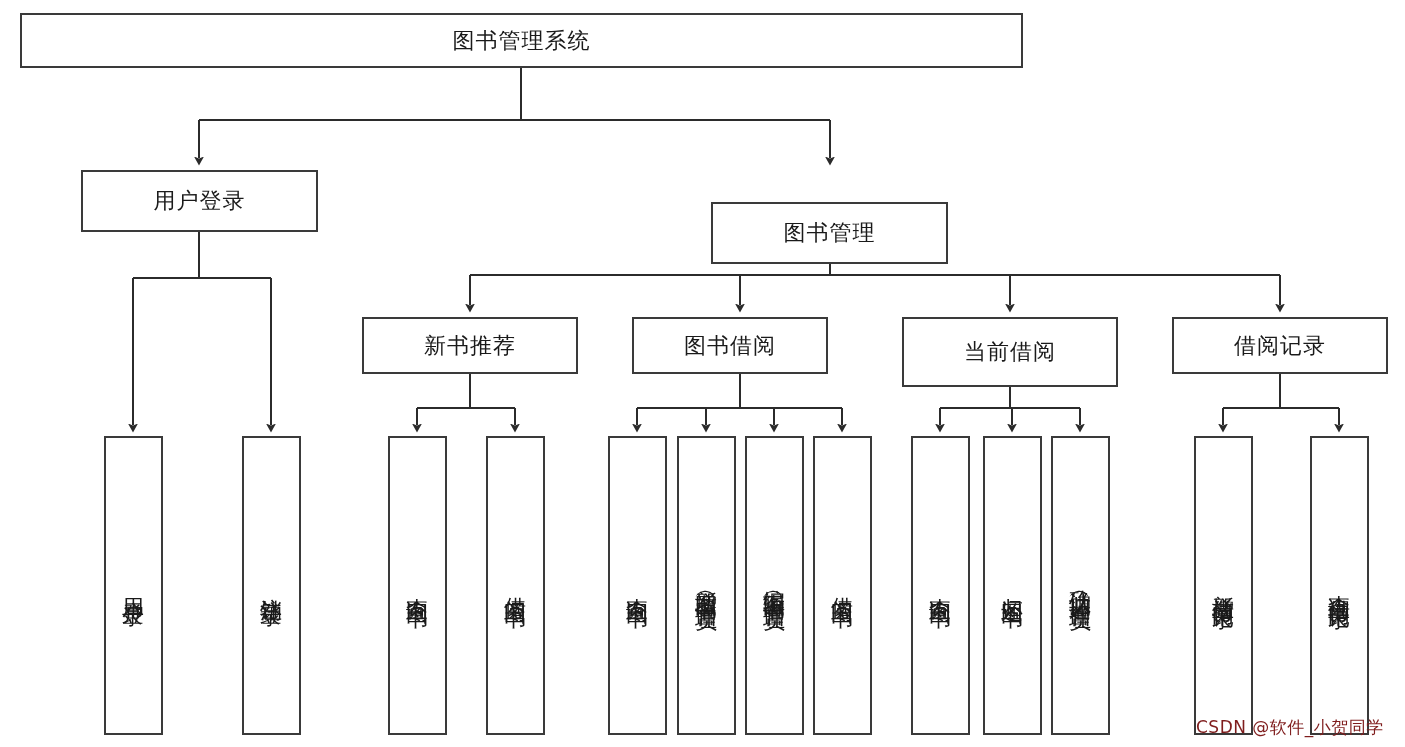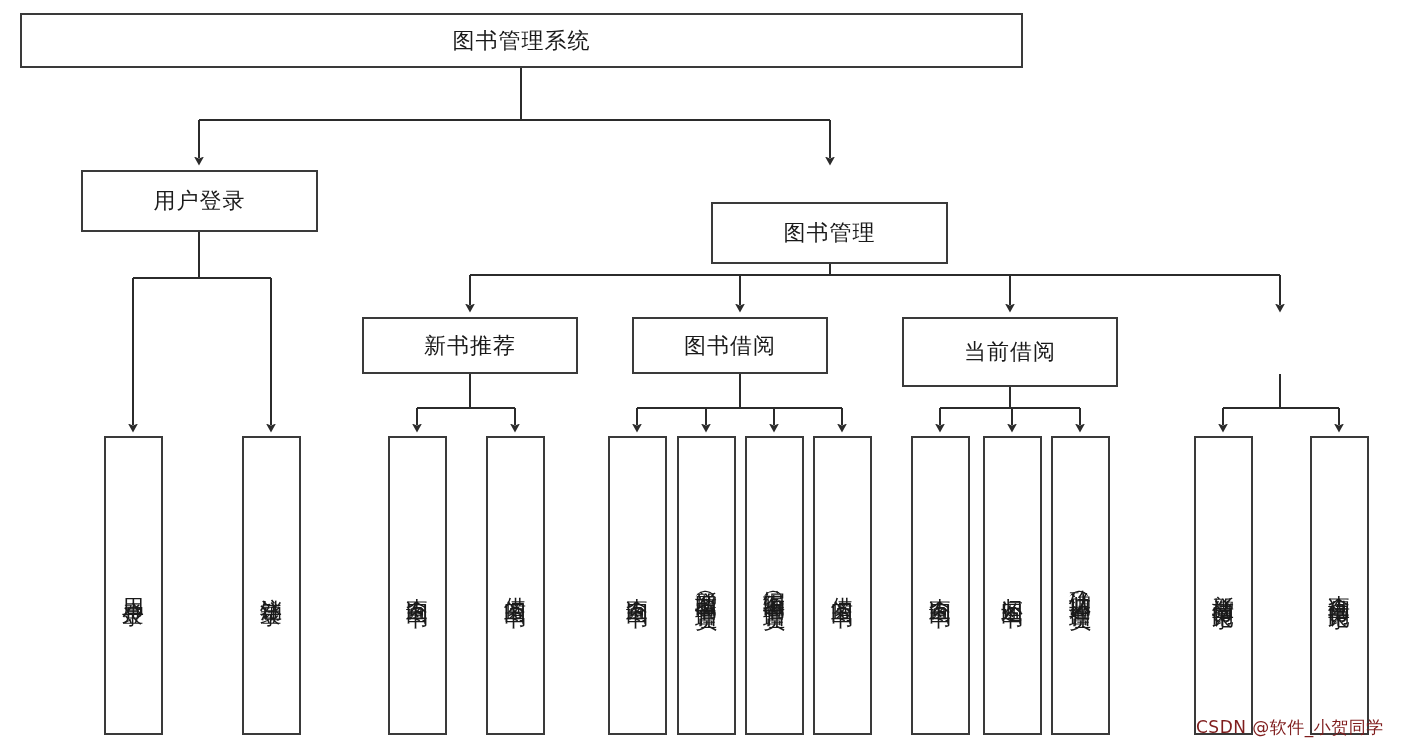--- a/index.html
+++ b/index.html
@@ -95,20 +95,21 @@
   </svg>
 
   <div class="node h" style="left:20px;top:13px;width:1003px;height:55px;">图书管理系统</div>
 
   <div class="node h" style="left:81px;top:170px;width:237px;height:62px;">用户登录</div>
   <div class="node h" style="left:711px;top:170px;width:237px;height:62px;margin-top:32px;">图书管理</div>
 
   <div class="node h" style="left:362px;top:317px;width:216px;height:57px;">新书推荐</div>
   <div class="node h" style="left:632px;top:317px;width:196px;height:57px;">图书借阅</div>
   <div class="node h" style="left:902px;top:317px;width:216px;height:70px;">当前借阅</div>
+  <div class="node h" style="left:1172px;top:317px;width:216px;height:57px;">借阅记录</div>
 
   <div class="node v" style="left:104px;top:436px;width:59px;height:299px;">
     <span class="vtext">用户登录</span>
   </div>
   <div class="node v" style="left:242px;top:436px;width:59px;height:299px;">
     <span class="vtext">注销登录</span>
   </div>
   <div class="node v" style="left:388px;top:436px;width:59px;height:299px;">
     <span class="vtext">查询图书</span>
   </div>

